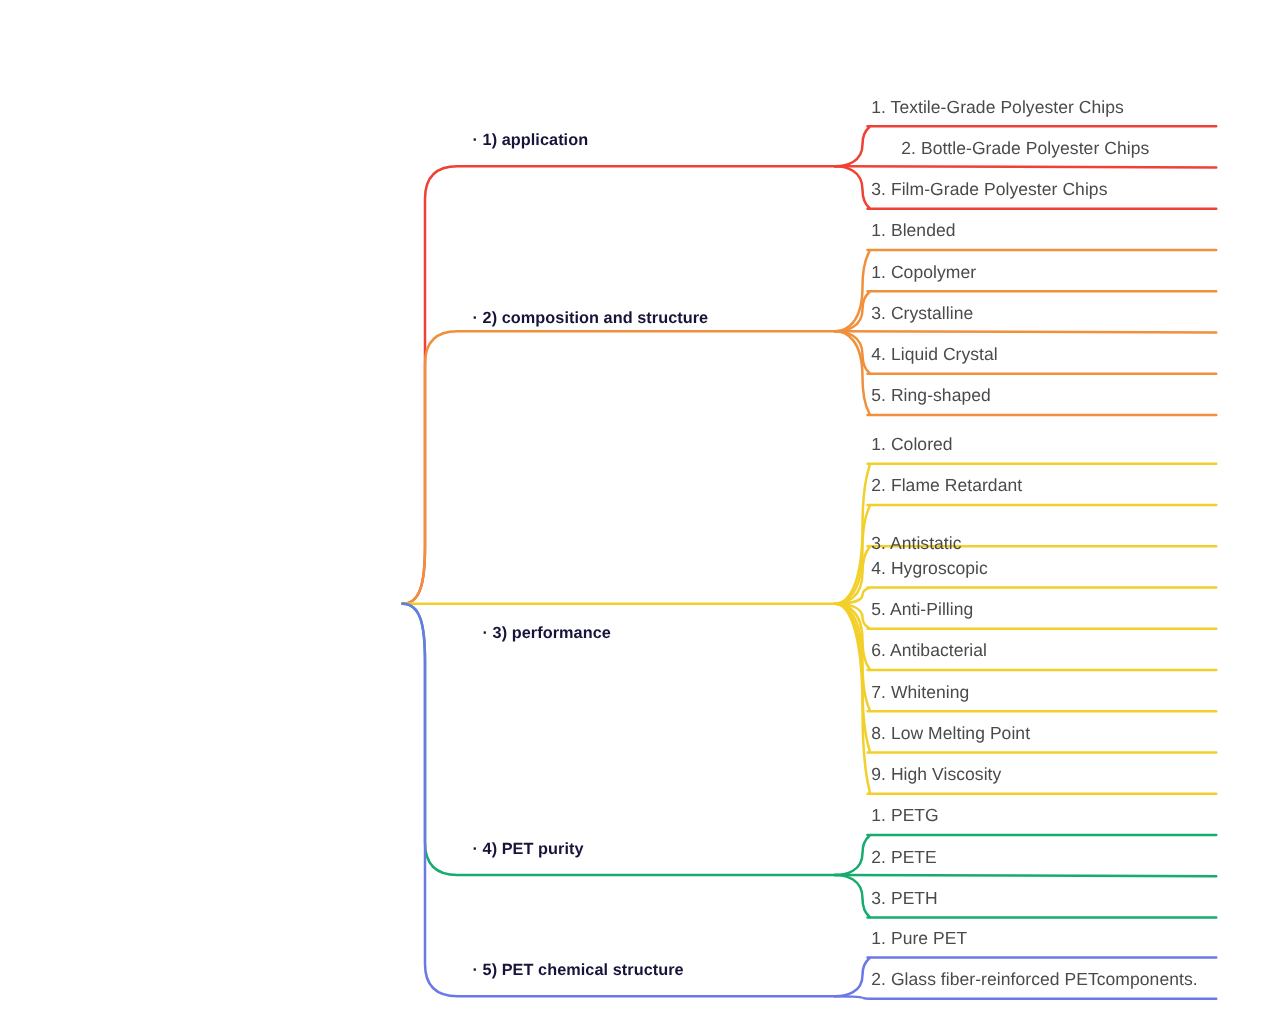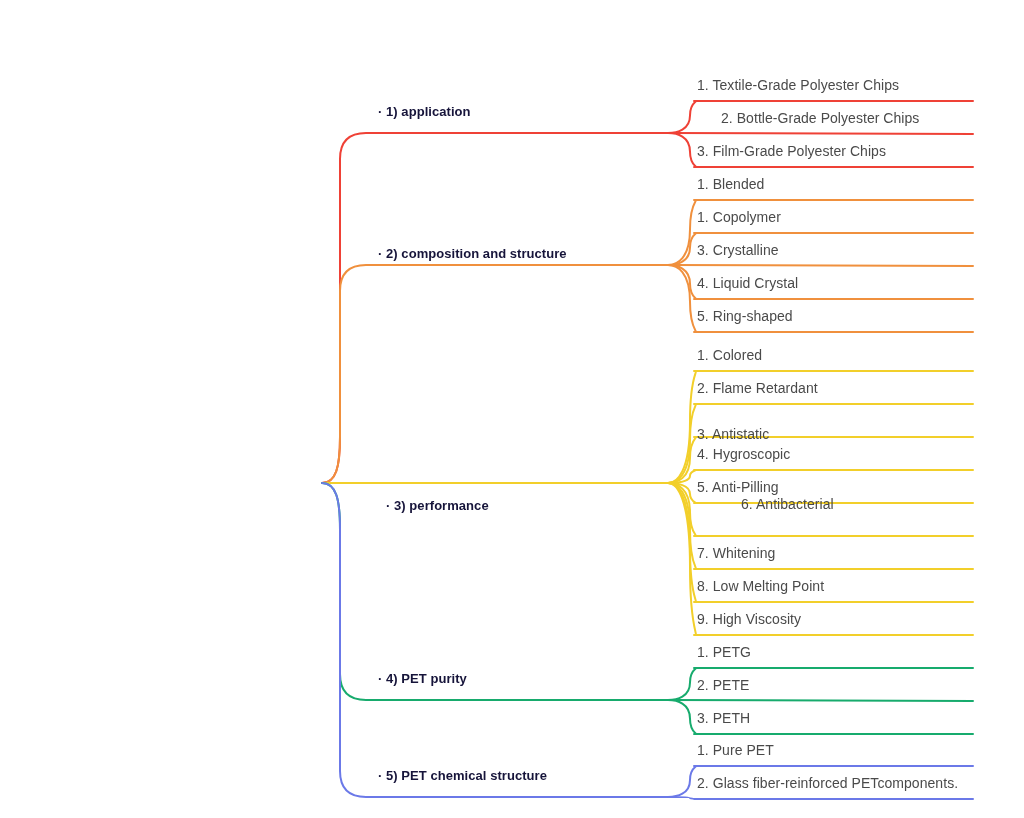--- a/index.html
+++ b/index.html
@@ -105,21 +105,21 @@
       <div class="leaf-label" style="top: 209px;">1. Copolymer</div>
       <div class="leaf-label" style="top: 242px;">3. Crystalline</div>
       <div class="leaf-label" style="top: 275px;">4. Liquid Crystal</div>
       <div class="leaf-label" style="top: 308px;">5. Ring-shaped</div>
       <div class="branch-label" style="left: 386px; top: 454px; margin-top: 44px;"><span class="dot">· </span><span>3) performance</span></div>
       <div class="leaf-label" style="top: 347px;">1. Colored</div>
       <div class="leaf-label" style="top: 380px;">2. Flame Retardant</div>
       <div class="leaf-label" style="top: 426px;">3. Antistatic</div>
       <div class="leaf-label" style="top: 446px;">4. Hygroscopic</div>
       <div class="leaf-label" style="top: 479px;">5. Anti-Pilling</div>
-      <div class="leaf-label" style="top: 496px; margin-left: 44px;">6. Antibacterial</div>
+      <div class="leaf-label" style="top: 512px;">6. Antibacterial</div>
       <div class="leaf-label" style="top: 545px;">7. Whitening</div>
       <div class="leaf-label" style="top: 578px;">8. Low Melting Point</div>
       <div class="leaf-label" style="top: 611px;">9. High Viscosity</div>
       <div class="branch-label" style="left: 378px; top: 671px;"><span class="dot">· </span><span>4) PET purity</span></div>
       <div class="leaf-label" style="top: 644px;">1. PETG</div>
       <div class="leaf-label" style="top: 677px;">2. PETE</div>
       <div class="leaf-label" style="top: 710px;">3. PETH</div>
       <div class="branch-label" style="left: 378px; top: 768px;"><span class="dot">· </span><span>5) PET chemical structure</span></div>
       <div class="leaf-label" style="top: 742px;">1. Pure PET</div>
       <div class="leaf-label" style="top: 775px;">2. Glass fiber-reinforced PETcomponents.</div>

